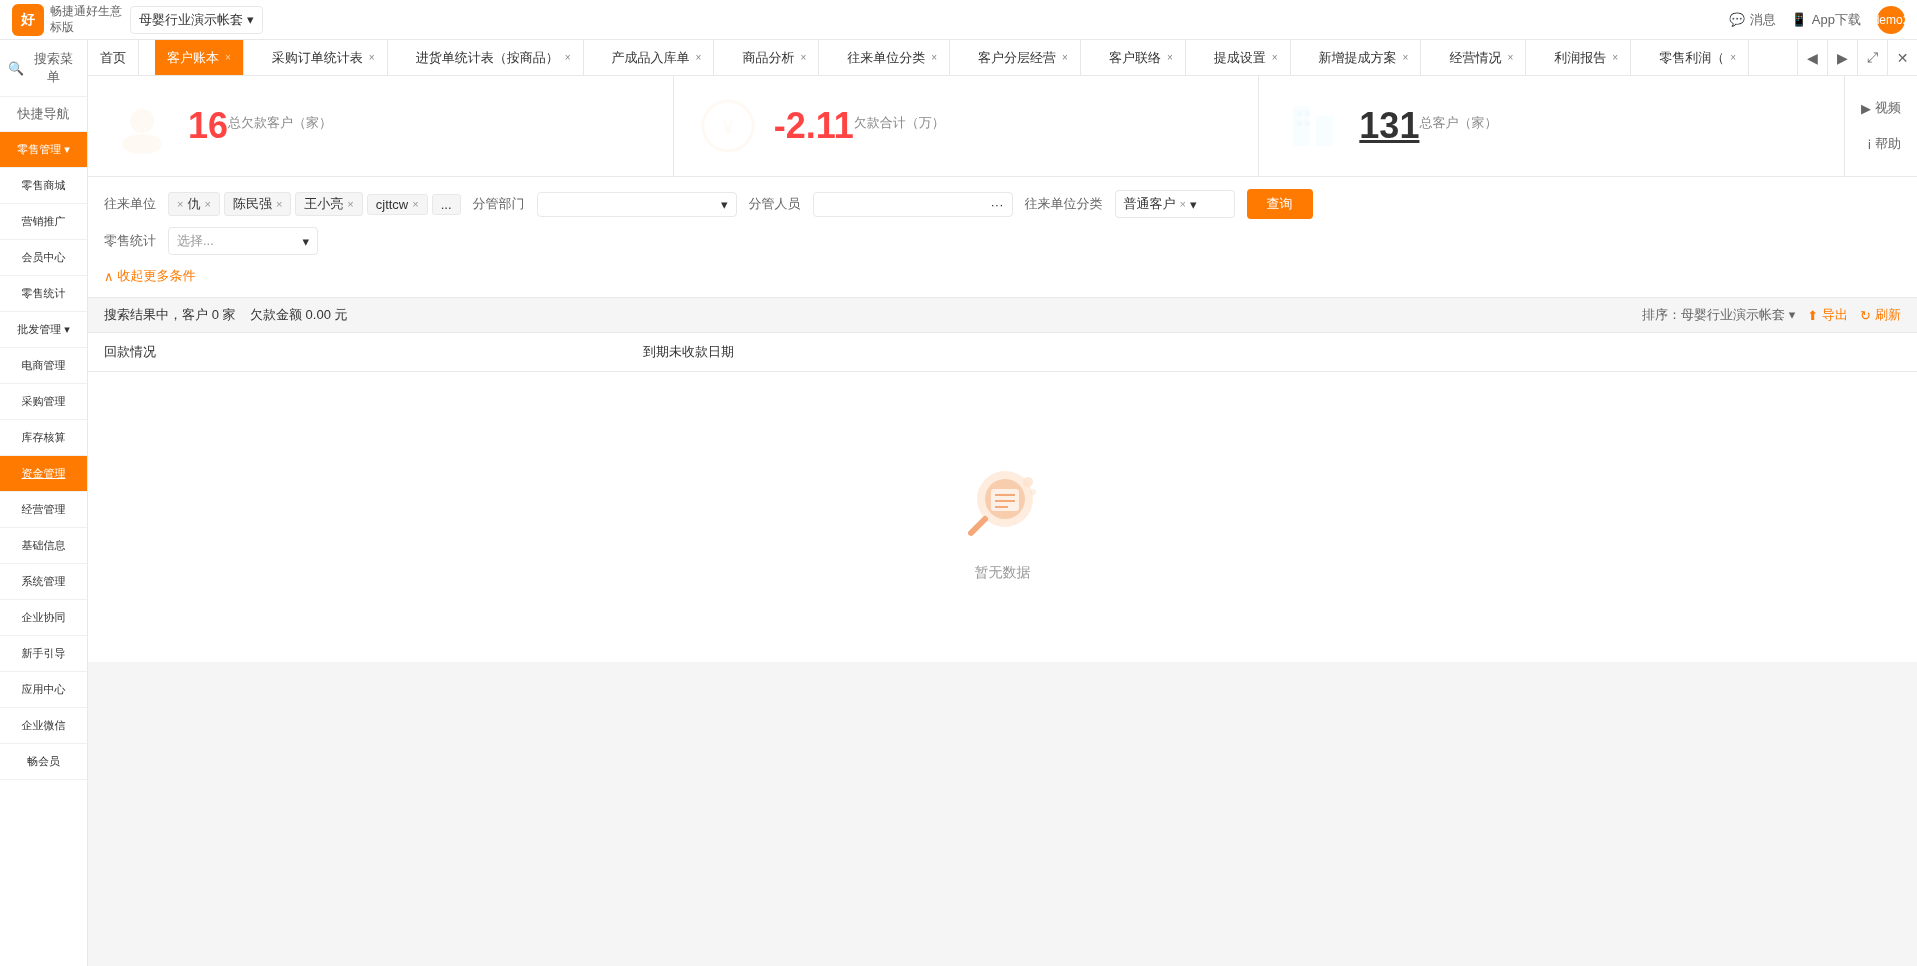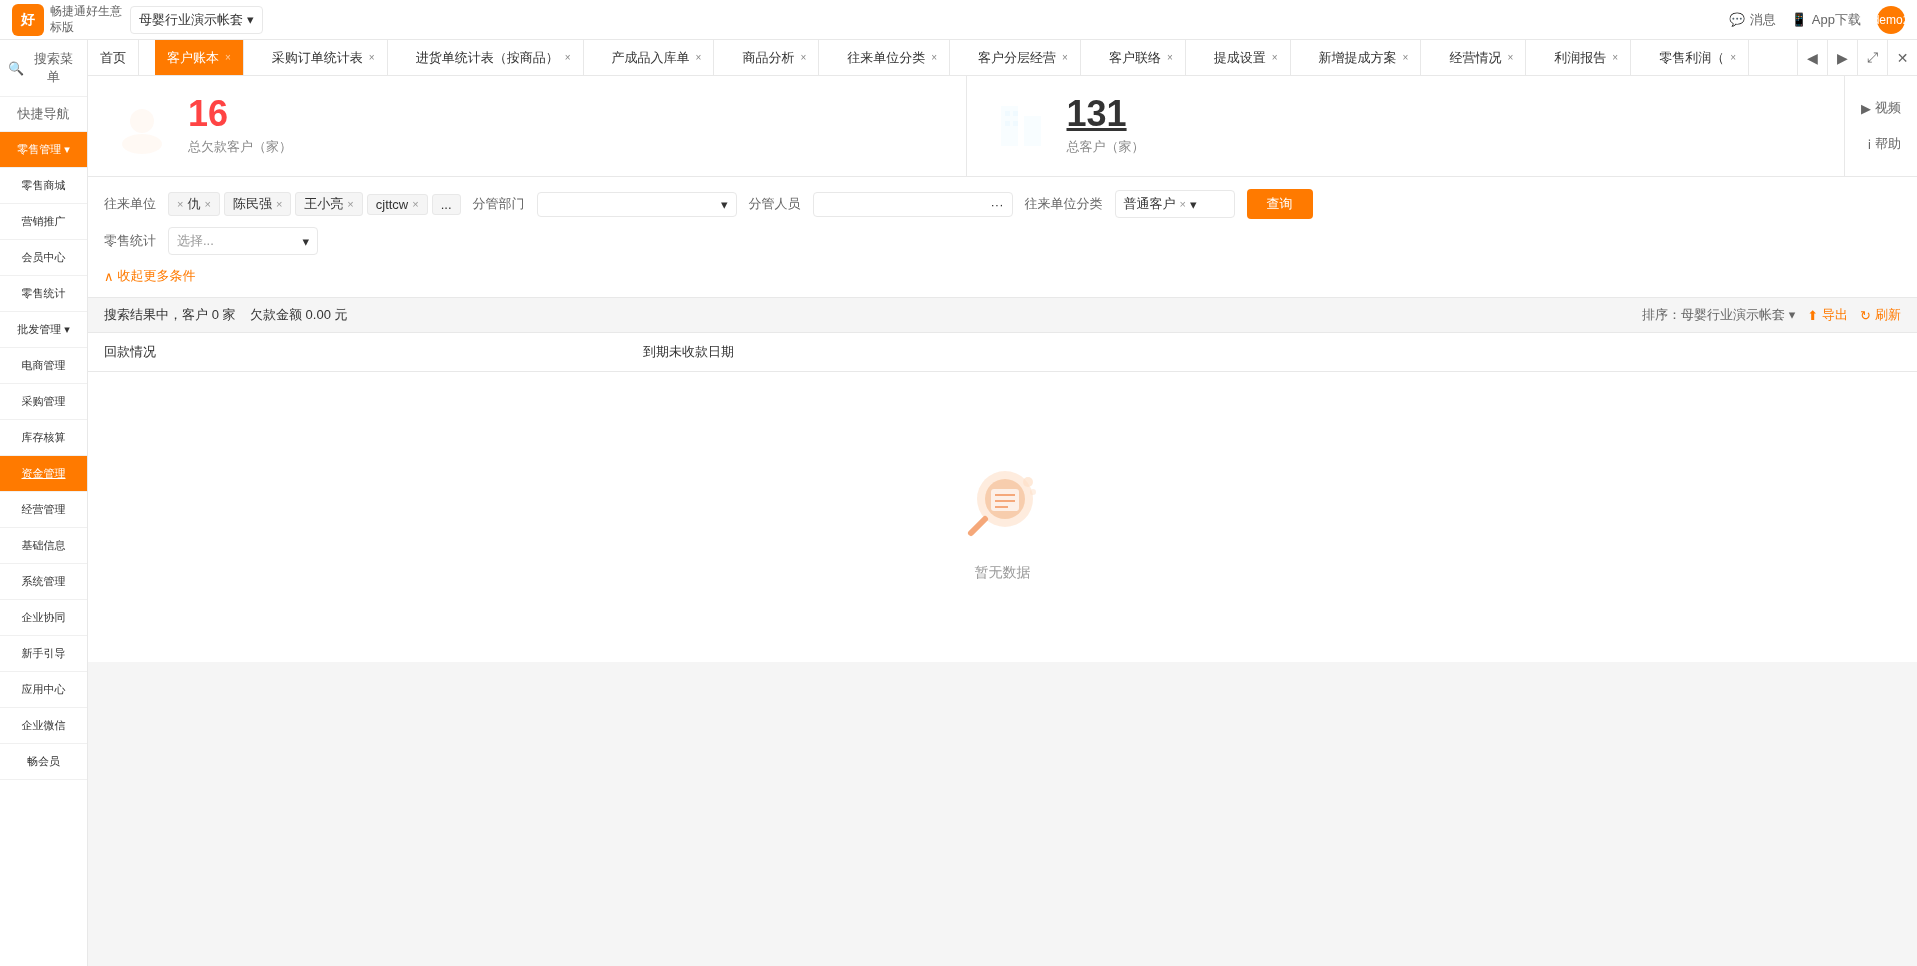--- a/index.html
+++ b/index.html
@@ -40,21 +40,21 @@
     .tab-action-btn { width: 30px; height: 36px; display: flex; align-items: center; justify-content: center; border-left: 1px solid #e8e8e8; cursor: pointer; color: #666; font-size: 14px; }
 
     
     .page-content { flex: 1; overflow-y: auto; background: #f5f5f5; }
 
     
     .stats-header { background: #fff; display: flex; align-items: stretch; border-bottom: 1px solid #e8e8e8; }
     .stat-block { flex: 1; padding: 20px 24px; display: flex; align-items: center; gap: 16px; border-right: 1px solid #e8e8e8; position: relative; }
     .stat-block:last-child { border-right: none; }
     .stat-icon { width: 60px; height: 60px; opacity: 0.15; display: flex; align-items: center; justify-content: center; }
-    .stat-info { display: flex; flex-direction: column; }
+    .stat-info { display: flex; }
     .stat-value { font-size: 36px; font-weight: bold; color: #ff4444; line-height: 1; }
     .stat-value.dark { color: #333; text-decoration: underline; }
     .stat-label { font-size: 13px; color: #888; margin-top: 6px; }
     .stat-header-actions { display: flex; align-items: center; gap: 12px; padding: 8px 16px; }
     .stat-action-btn { font-size: 13px; color: #666; cursor: pointer; display: flex; align-items: center; gap: 4px; }
 
     
     .filter-area { background: #fff; padding: 12px 16px; border-bottom: 1px solid #e8e8e8; }
     .filter-row { display: flex; align-items: center; gap: 12px; margin-bottom: 8px; flex-wrap: wrap; }
     .filter-label { font-size: 13px; color: #666; white-space: nowrap; }
@@ -260,20 +260,32 @@
 
           <div class="stat-icon">
             <svg width="60" height="60" viewBox="0 0 60 60" fill="none">
               <circle cx="30" cy="25" r="12" fill="#ff7a00" opacity="0.3"></circle>
               <ellipse cx="30" cy="48" rx="20" ry="10" fill="#ff7a00" opacity="0.3"></ellipse>
             </svg>
           </div>
           <div class="stat-info">
             <span class="stat-value">16</span>
             <span class="stat-label">总欠款客户（家）</span>
+          </div>
+        </div>
+        <div class="stat-block" style="flex:3;">
+          <div class="stat-icon">
+            <svg width="60" height="60" viewBox="0 0 60 60" fill="none">
+              <circle cx="30" cy="30" r="25" stroke="#ff7a00" stroke-width="3" fill="none" opacity="0.3"></circle>
+              <text x="30" y="38" text-anchor="middle" fill="#ff7a00" font-size="20" opacity="0.3">¥</text>
+            </svg>
+          </div>
+          <div class="stat-info">
+            <span class="stat-value">-2.11</span>
+            <span class="stat-label">欠款合计（万）</span>
           </div>
         </div>
         <div class="stat-block" style="flex:3;">
           <div class="stat-icon">
             <svg width="60" height="60" viewBox="0 0 60 60" fill="none">
               <rect x="10" y="10" width="17" height="40" fill="#66ccff" opacity="0.3"></rect>
               <rect x="33" y="20" width="17" height="30" fill="#66ccff" opacity="0.3"></rect>
               <rect x="14" y="15" width="5" height="5" fill="#66ccff" opacity="0.5"></rect>
               <rect x="14" y="25" width="5" height="5" fill="#66ccff" opacity="0.5"></rect>
               <rect x="22" y="15" width="5" height="5" fill="#66ccff" opacity="0.5"></rect>

